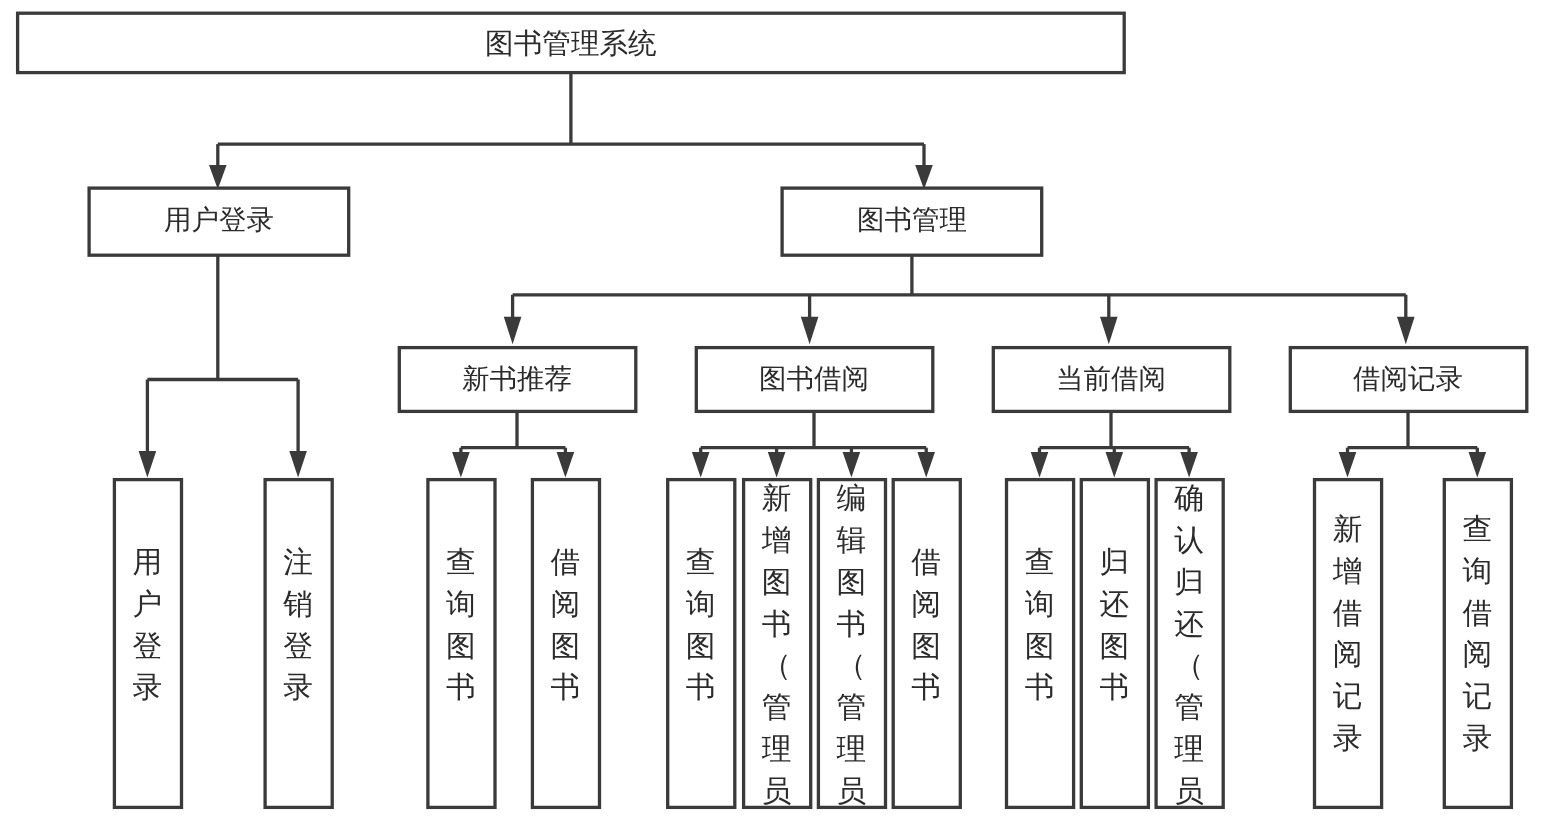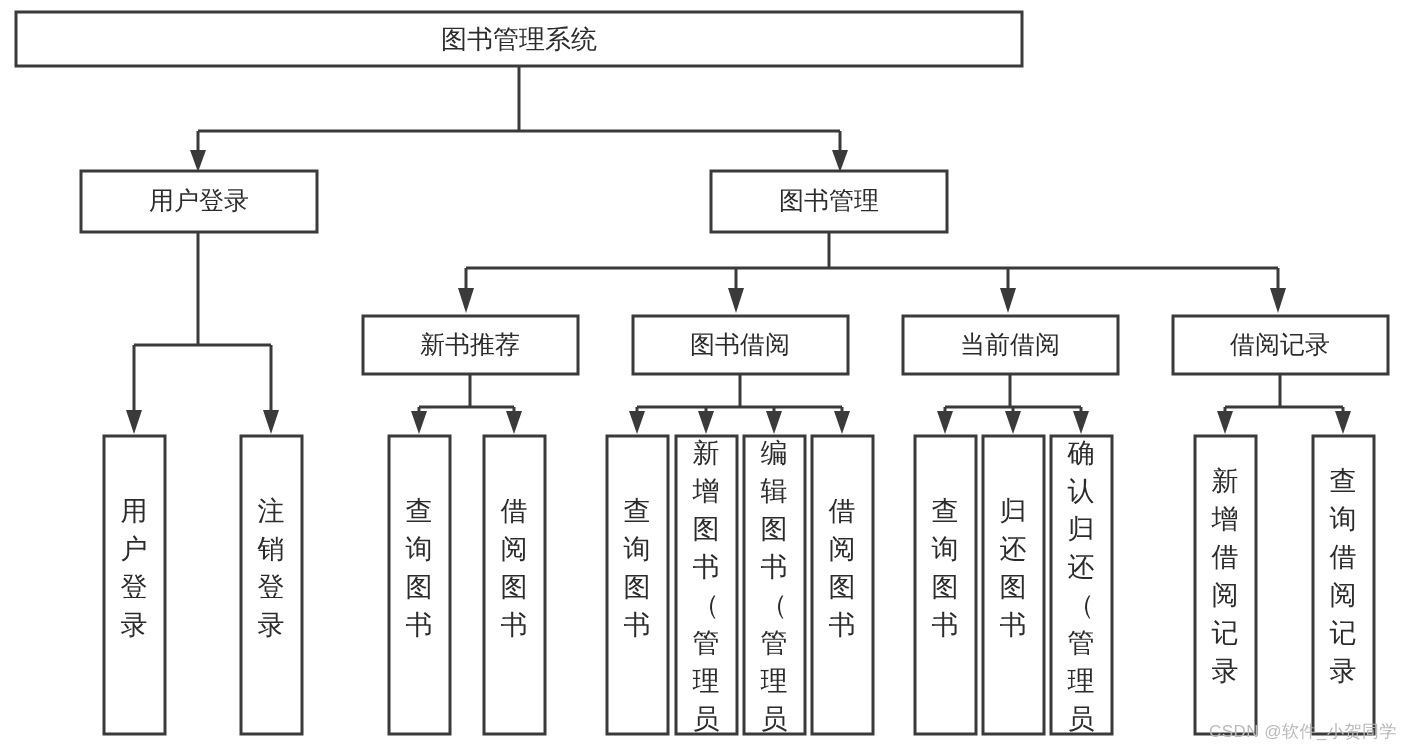--- a/index.html
+++ b/index.html
@@ -243,14 +243,13 @@
       <text class="vlabel" x="1225" y="490"><tspan x="1225" dy="0">新</tspan><tspan x="1225" dy="38">增</tspan><tspan x="1225" dy="38">借</tspan><tspan x="1225" dy="38">阅</tspan><tspan x="1225" dy="38">记</tspan><tspan x="1225" dy="38">录</tspan></text>
     </g>
 
     <g>
       <rect class="node-box" x="1313" y="436" width="61" height="298"></rect>
       <text class="vlabel" x="1343" y="490"><tspan x="1343" dy="0">查</tspan><tspan x="1343" dy="38">询</tspan><tspan x="1343" dy="38">借</tspan><tspan x="1343" dy="38">阅</tspan><tspan x="1343" dy="38">记</tspan><tspan x="1343" dy="38">录</tspan></text>
     </g>
 
   </svg>
 
-  <div class="watermark">CSDN @软件_小贺同学</div>
 </div>
 
 </body></html>

